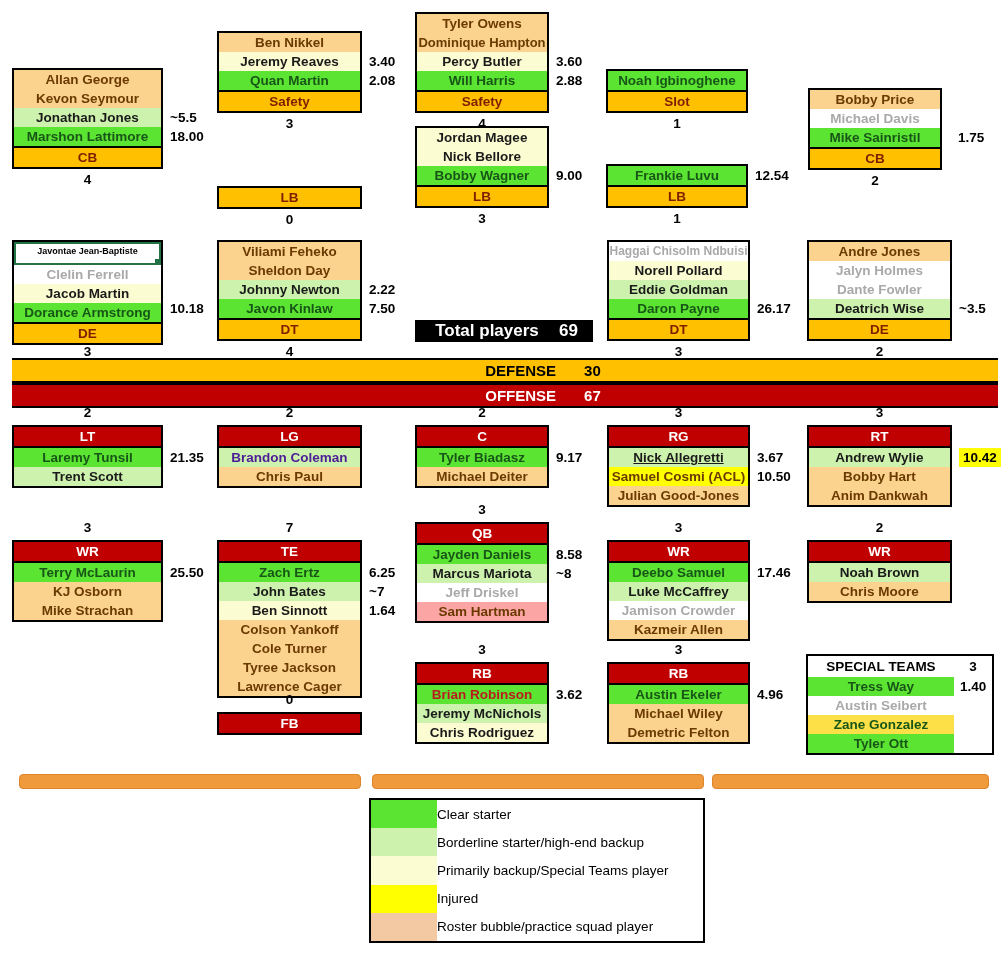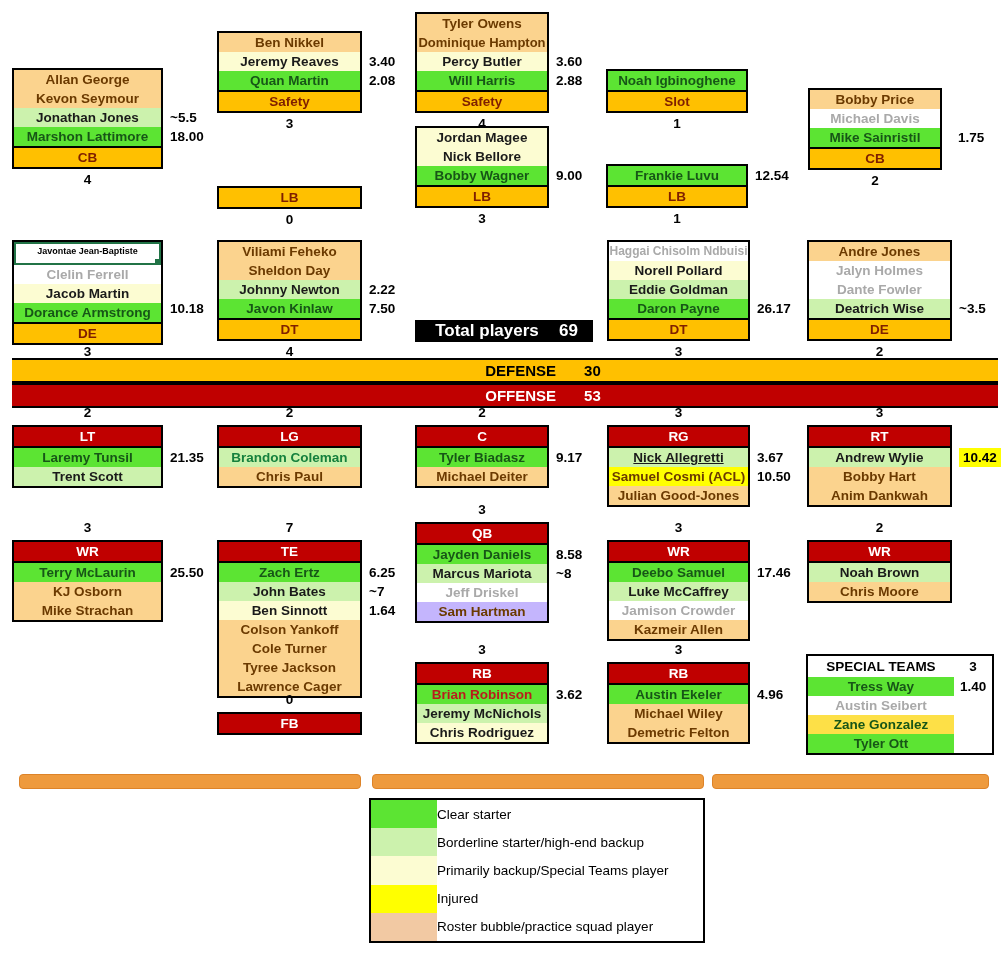--- a/index.html
+++ b/index.html
@@ -186,21 +186,21 @@
           <div class="cell header hdr-off hdr-top">LT</div>
           <div class="cell" style="background: rgb(92, 228, 51); color: rgb(23, 86, 23);"><span>Laremy Tunsil</span></div>
           <div class="cell" style="background: rgb(204, 242, 173); color: rgb(26, 26, 26);"><span>Trent Scott</span></div>
         </div>
         <div class="value" style="top: 23px; left: 158px;">21.35</div>
         <div class="count" style="top: -20px;">2</div>
       </div>
       <div class="group" style="left: 217px; top: 425px; width: 145px;">
         <div class="gbox">
           <div class="cell header hdr-off hdr-top">LG</div>
-          <div class="cell" style="background: rgb(204, 242, 173); color: #15803d;"><span>Brandon Coleman</span></div>
+          <div class="cell" style="background: rgb(204, 242, 173); color: #4c1d95;"><span>Brandon Coleman</span></div>
           <div class="cell" style="background: rgb(251, 211, 142); color: rgb(107, 58, 0);"><span>Chris Paul</span></div>
         </div>
         <div class="count" style="top: -20px;">2</div>
       </div>
       <div class="group" style="left: 415px; top: 425px; width: 134px;">
         <div class="gbox">
           <div class="cell header hdr-off hdr-top">C</div>
           <div class="cell" style="background: rgb(92, 228, 51); color: rgb(23, 86, 23);"><span>Tyler Biadasz</span></div>
           <div class="cell" style="background: rgb(251, 211, 142); color: rgb(107, 58, 0);"><span>Michael Deiter</span></div>
         </div>
@@ -253,21 +253,21 @@
         <div class="value" style="top: 42px; left: 152px;">~7</div>
         <div class="value" style="top: 61px; left: 152px;">1.64</div>
         <div class="count" style="top: -20px;">7</div>
       </div>
       <div class="group" style="left: 415px; top: 522px; width: 134px;">
         <div class="gbox">
           <div class="cell header hdr-off hdr-top">QB</div>
           <div class="cell" style="background: rgb(92, 228, 51); color: rgb(23, 86, 23);"><span>Jayden Daniels</span></div>
           <div class="cell" style="background: rgb(204, 242, 173); color: rgb(26, 26, 26);"><span>Marcus Mariota</span></div>
           <div class="cell" style="background: rgb(255, 255, 255); color: rgb(169, 169, 169);"><span>Jeff Driskel</span></div>
-          <div class="cell" style="background: #c4b5fd; color: rgb(107, 58, 0);"><span>Sam Hartman</span></div>
+          <div class="cell" style="background: #fca5a5; color: rgb(107, 58, 0);"><span>Sam Hartman</span></div>
         </div>
         <div class="value" style="top: 23px; left: 141px;">8.58</div>
         <div class="value" style="top: 42px; left: 141px;">~8</div>
         <div class="count" style="top: -20px;">3</div>
       </div>
       <div class="group" style="left: 607px; top: 540px; width: 143px;">
         <div class="gbox">
           <div class="cell header hdr-off hdr-top">WR</div>
           <div class="cell" style="background: rgb(92, 228, 51); color: rgb(23, 86, 23);"><span>Deebo Samuel</span></div>
           <div class="cell" style="background: rgb(204, 242, 173); color: rgb(26, 26, 26);"><span>Luke McCaffrey</span></div>
@@ -321,21 +321,21 @@
   <div id="bands" style="left:12px;top:358px;width:986px;">
     <div id="defense-band" class="band" style="background:#FFC000;">
       <div class="band-pair">
         <span>DEFENSE</span>
         <span>30</span>
       </div>
     </div>
     <div id="offense-band" class="band" style="background:#C00000;">
       <div class="band-pair">
         <span>OFFENSE</span>
-        <span>53</span>
+        <span>67</span>
       </div>
     </div>
   </div>
 
   <div id="special-teams" style="left:806px;top:654px;width:184px;">
     <div class="st-header">
       <span class="st-title">SPECIAL TEAMS</span>
       <span class="st-count">3</span>
     </div>
     <div id="st-rows">

